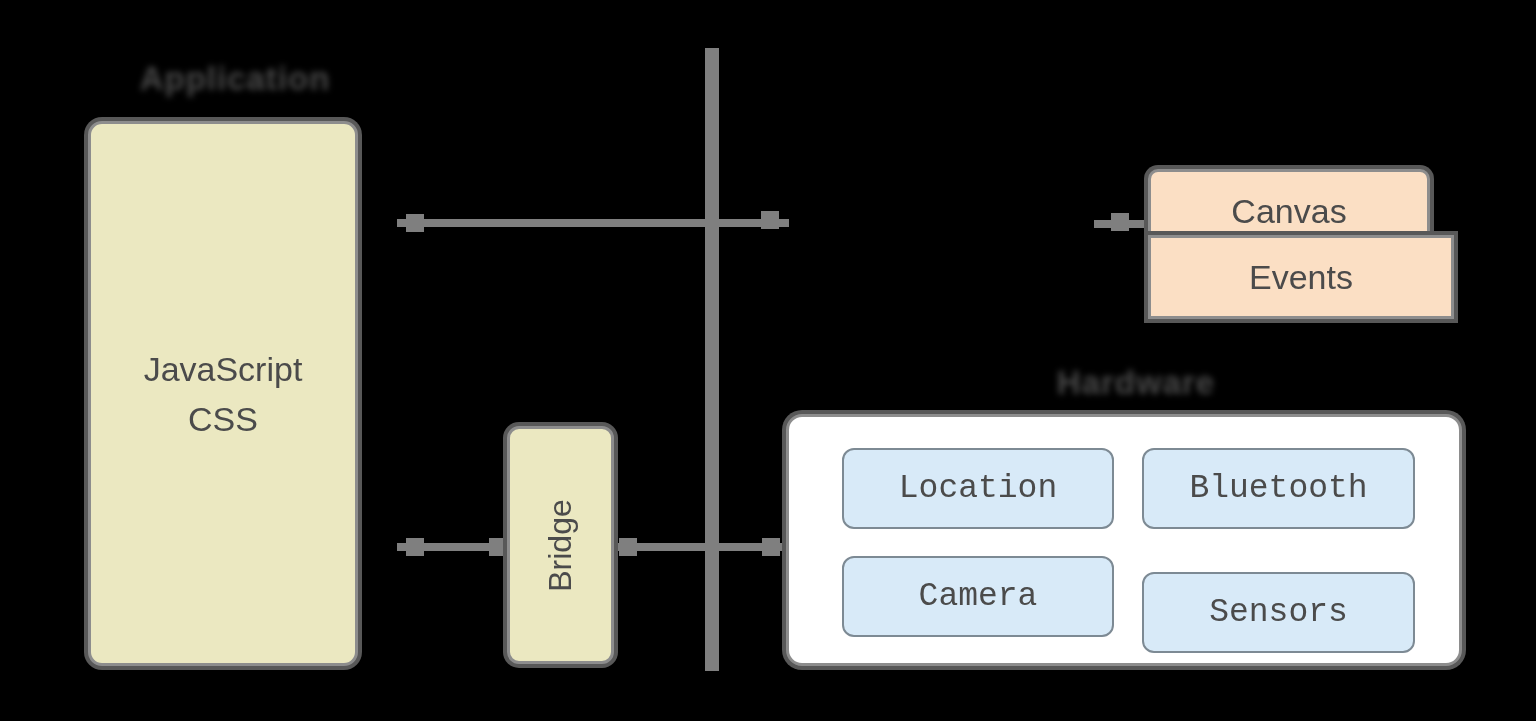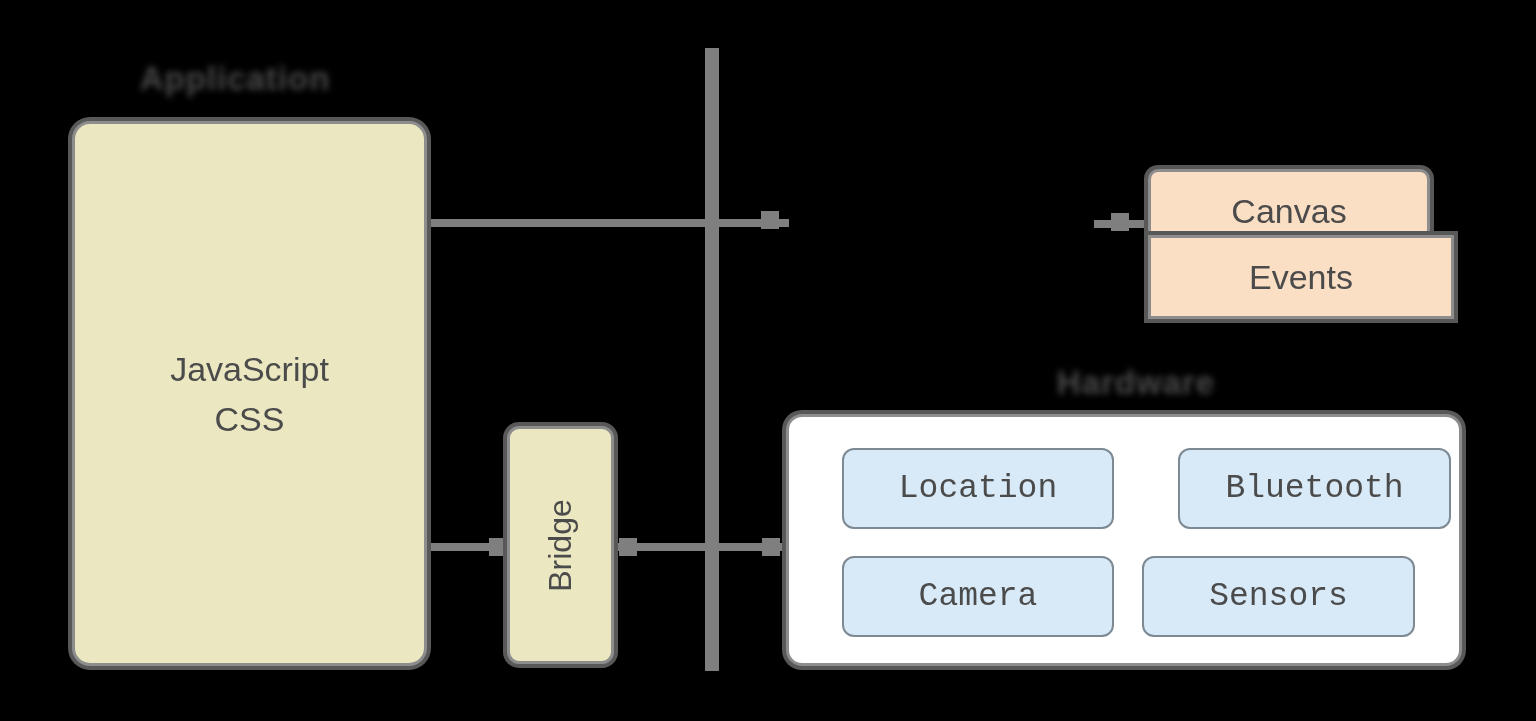--- a/index.html
+++ b/index.html
@@ -88,21 +88,21 @@
   <div class="abs line" style="left:612px;top:543px;width:177px;height:8px;"></div>
 
   <div class="abs plus" style="left:406px;top:214px;"></div>
   <div class="abs plus" style="left:761px;top:211px;"></div>
   <div class="abs plus" style="left:1111px;top:213px;"></div>
   <div class="abs plus" style="left:406px;top:538px;"></div>
   <div class="abs plus" style="left:489px;top:538px;"></div>
   <div class="abs plus" style="left:619px;top:538px;"></div>
   <div class="abs plus" style="left:762px;top:538px;"></div>
 
-  <div class="abs node yellow" style="left:72px;top:121px;width:355px;height:545px;border-radius:18px;">
+  <div class="abs node yellow" style="left:88px;top:121px;width:270px;height:545px;">
     <div class="stack">
       <span>JavaScript</span>
       <span>CSS</span>
     </div>
   </div>
 
   <div class="abs node yellow" style="left:507px;top:426px;width:107px;height:238px;border-radius:12px;">
     <span class="rot">Bridge</span>
   </div>
 
@@ -113,23 +113,23 @@
 
   <div class="abs node peach label-md" style="left:1148px;top:235px;width:306px;height:84px;border-radius:0;">
     <span>Events</span>
   </div>
 
   <div class="abs node white" style="left:786px;top:414px;width:676px;height:252px;border-radius:16px;"></div>
 
   <div class="abs chip" style="left:842px;top:448px;width:272px;height:81px;">
     <span>Location</span>
   </div>
-  <div class="abs chip" style="left:1142px;top:448px;width:273px;height:81px;margin-left:36px;">
+  <div class="abs chip" style="left:1142px;top:448px;width:273px;height:81px;">
     <span>Bluetooth</span>
   </div>
   <div class="abs chip" style="left:842px;top:556px;width:272px;height:81px;">
     <span>Camera</span>
   </div>
-  <div class="abs chip" style="left:1142px;top:556px;width:273px;height:81px;">
+  <div class="abs chip" style="left:1142px;top:572px;width:273px;height:81px;">
     <span>Sensors</span>
   </div>
 
 </div>
 
 </body></html>

